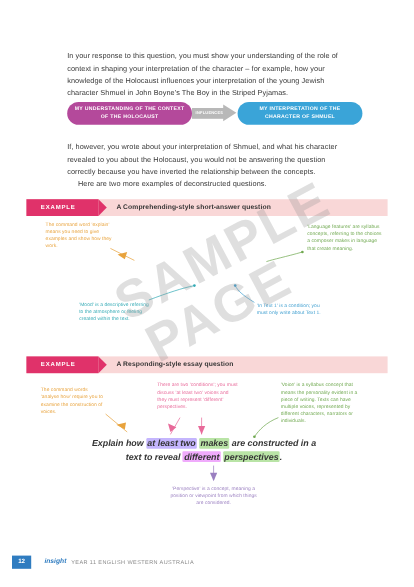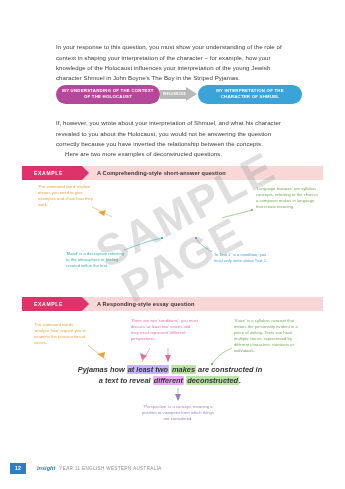--- a/index.html
+++ b/index.html
@@ -240,21 +240,21 @@
   <div class="anno anno-orange" id="anno-command-1">The command word 'explain' means you need to give examples and show how they work.</div>
   <div class="anno anno-green" id="anno-langfeat">'Language features' are syllabus concepts, referring to the choices a composer makes in language that create meaning.</div>
   <div class="anno anno-teal" id="anno-mood">'Mood' is a descriptive referring to the atmosphere or feeling created within the text.</div>
   <div class="anno anno-blue" id="anno-text1">'In Text 1' is a condition; you must only write about Text 1.</div>
 
   <div class="banner" id="banner-2">
     <div class="banner-tag">EXAMPLE</div>
     <div class="banner-title">A Responding-style essay question</div>
   </div>
 
-  <div class="question" id="question-2"><span class="">Pyjamas</span> <span class="">how</span> <span class="hl hl-peach">at least two</span> <span class="hl hl-green">makes</span> <span class="">are constructed in a text to reveal</span> <span class="hl hl-pink">different</span> <span class="hl hl-green">deconstructed</span><span class="">.</span></div>
+  <div class="question" id="question-2"><span class="">Explain</span> <span class="">how</span> <span class="hl hl-peach">at least two</span> <span class="hl hl-green">makes</span> <span class="">are constructed in a text to reveal</span> <span class="hl hl-pink">different</span> <span class="hl hl-green">perspectives</span><span class="">.</span></div>
 
   <div class="anno anno-orange" id="anno-command-2">The command words 'analyse how' require you to examine the construction of voices.</div>
   <div class="anno anno-pink" id="anno-conditions">There are two 'conditions'; you must discuss 'at least two' voices and they must represent 'different' perspectives.</div>
   <div class="anno anno-green" id="anno-voice">'Voice' is a syllabus concept that means the personality evident in a piece of writing. Texts can have multiple voices, represented by different characters, narrators or individuals.</div>
   <div class="anno anno-violet" id="anno-perspective">'Perspective' is a concept, meaning a position or viewpoint from which things are considered.</div>
 
   <div class="footer">
     <div class="folio">12</div>
     <div class="footer-brand">insight</div>
     <div class="footer-text">YEAR 11 ENGLISH WESTERN AUSTRALIA</div>

